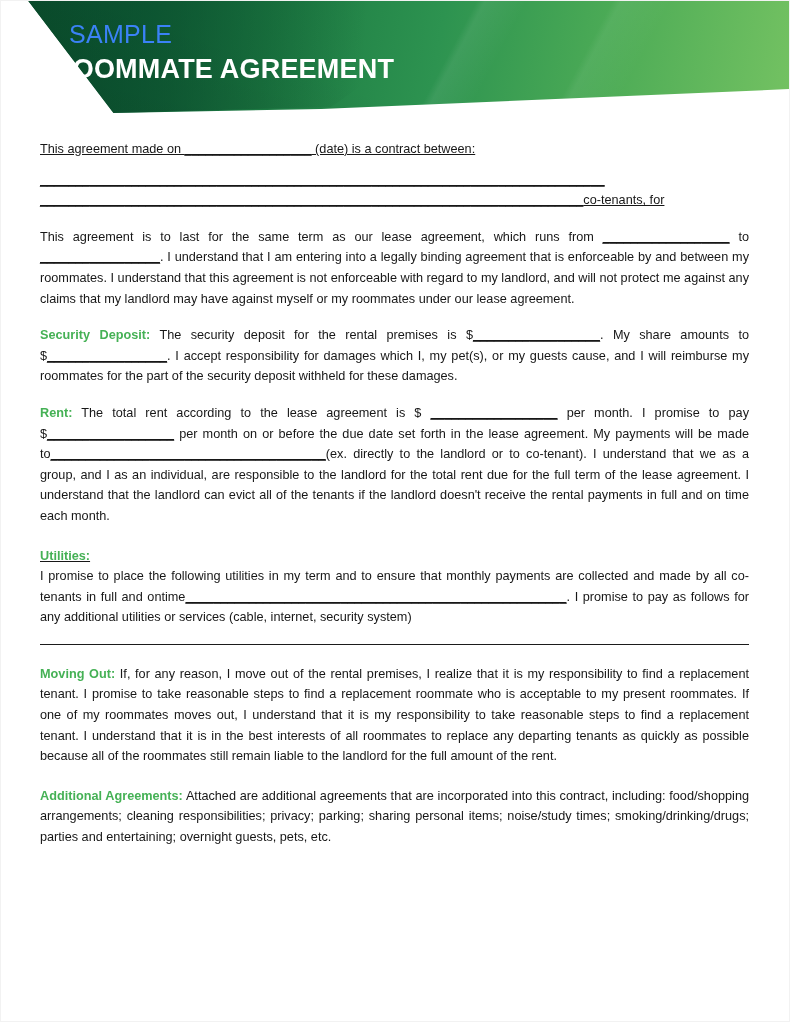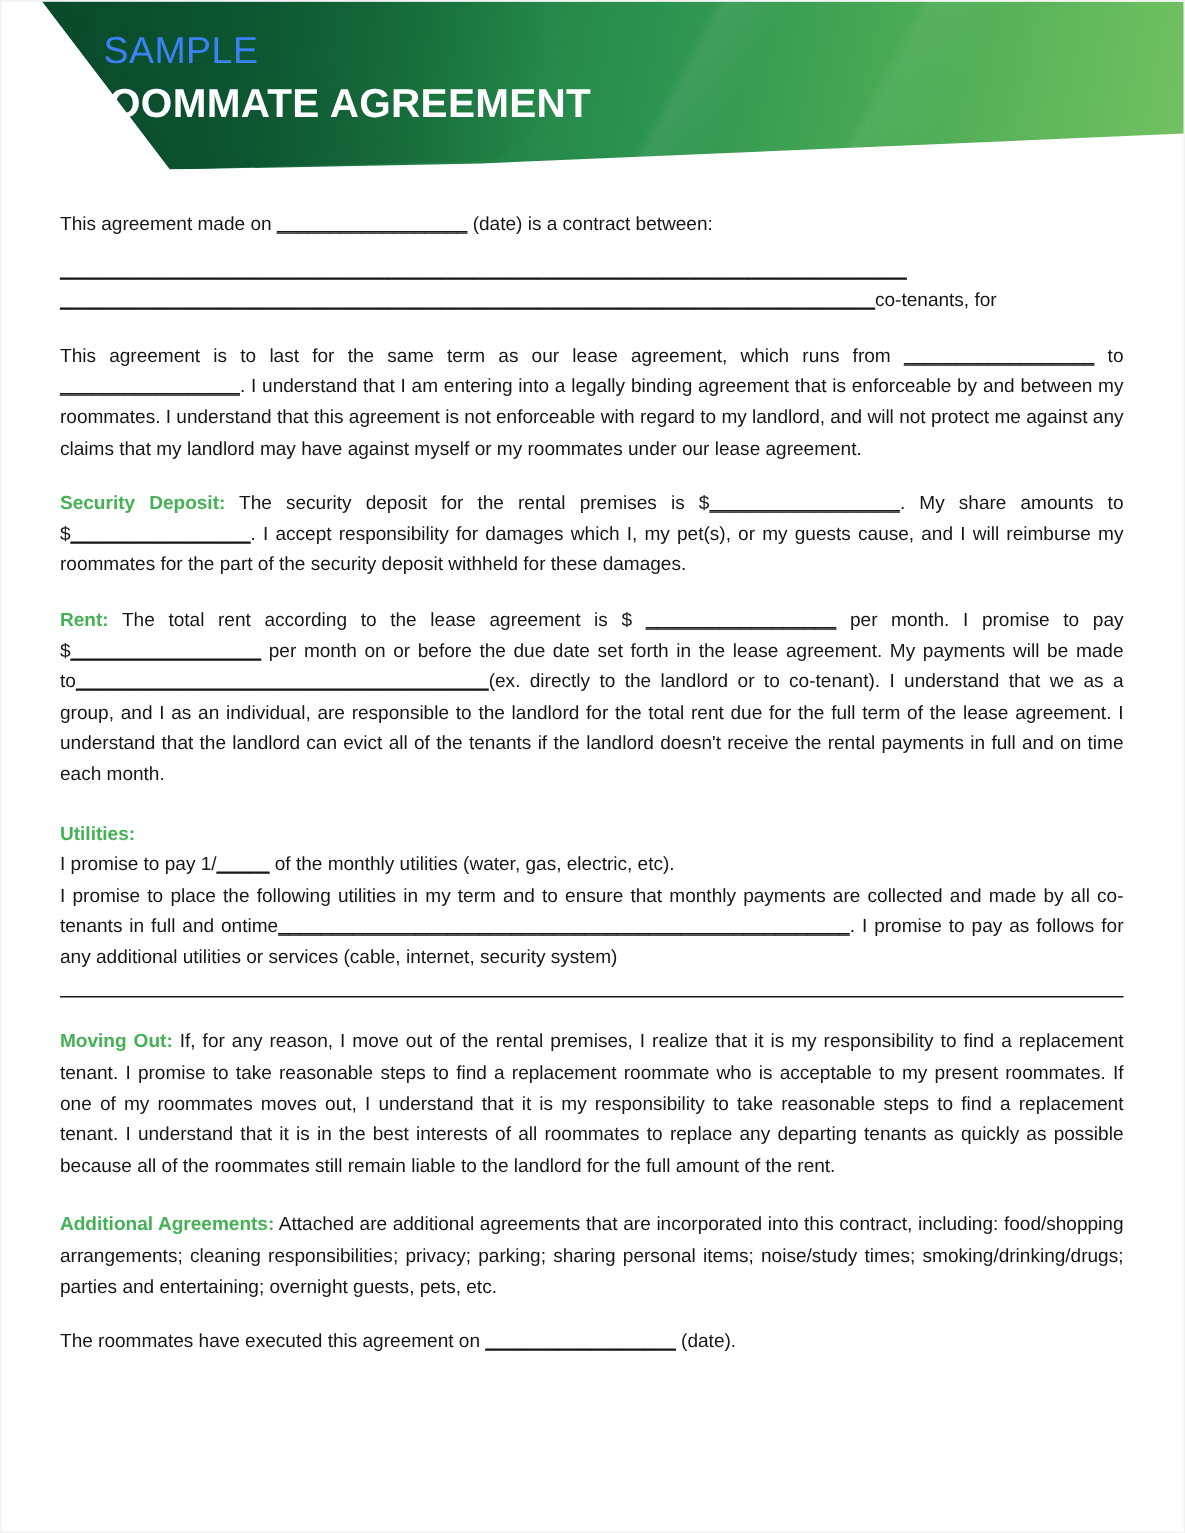--- a/index.html
+++ b/index.html
@@ -103,21 +103,21 @@
     width: 709px;
     color: #171717;
     font-size: 12.7px;
     line-height: 20.6px;
   }
   .p {
     margin: 0 0 0 0;
     text-align: justify;
     text-justify: inter-word;
   }
-  .p-left { text-align: left; }
+  .p-left { text-align: left; text-decoration: underline; }
   .gap-sm { height: 10px; }
   .gap-md { height: 16px; }
   .gap-lg { height: 19px; }
 
   .hd {
     color: #45b155;
     font-weight: bold;
   }
   .u {
     text-decoration: underline;
@@ -182,37 +182,35 @@
 
     <div class="gap-md"></div>
 
     <div class="p"><span class="hd">Rent:</span><span> The total rent according to the lease agreement is $ </span><span class="u">__________________</span><span> per month. I promise to pay $</span><span class="u">__________________</span><span> per month on or before the due date set forth in the lease agreement. My payments will be made to</span><span class="u">_______________________________________</span><span>(ex. directly to the landlord or to co-tenant). I understand that we as a group, and I as an individual, are responsible to the landlord for the total rent due for the full term of the lease agreement. I understand that the landlord can evict all of the tenants if the landlord doesn't receive the rental payments in full and on time each month.</span></div>
 
     <div class="gap-lg"></div>
 
     <div class="p p-left"><span class="hd">Utilities:</span></div>
 
 
-    <div class="p p-left"><span>I promise to pay 1/</span><span class="u">_____</span><span> of the monthly utilities (water, gas, electric, etc).</span></div>
 
     <div class="p"><span>I promise to place the following utilities in my term and to ensure that monthly payments are collected and made by all co-tenants in full and ontime</span><span class="u">______________________________________________________</span><span>. I promise to pay as follows for any additional utilities or services (cable, internet, security system)</span></div>
 
     <div class="gap-md"></div>
 
     <div class="p p-left">
         <span class="fullrule"></span>
       </div>
 
     <div class="gap-lg"></div>
 
     <div class="p"><span class="hd">Moving Out:</span><span> If, for any reason, I move out of the rental premises, I realize that it is my responsibility to find a replacement tenant. I promise to take reasonable steps to find a replacement roommate who is acceptable to my present roommates. If one of my roommates moves out, I understand that it is my responsibility to take reasonable steps to find a replacement tenant. I understand that it is in the best interests of all roommates to replace any departing tenants as quickly as possible because all of the roommates still remain liable to the landlord for the full amount of the rent.</span></div>
 
     <div class="gap-lg"></div>
 
     <div class="p"><span class="hd">Additional Agreements:</span><span> Attached are additional agreements that are incorporated into this contract, including: food/shopping arrangements; cleaning responsibilities; privacy; parking; sharing personal items; noise/study times; smoking/drinking/drugs; parties and entertaining; overnight guests, pets, etc.</span></div>
 
     <div class="gap-md"></div>
 
-    <div class="p p-left"><span>The roommates have executed this agreement on </span><span class="u">__________________</span><span> (date).</span></div>
 
 
   </div>
 </div>
 
 </body></html>

